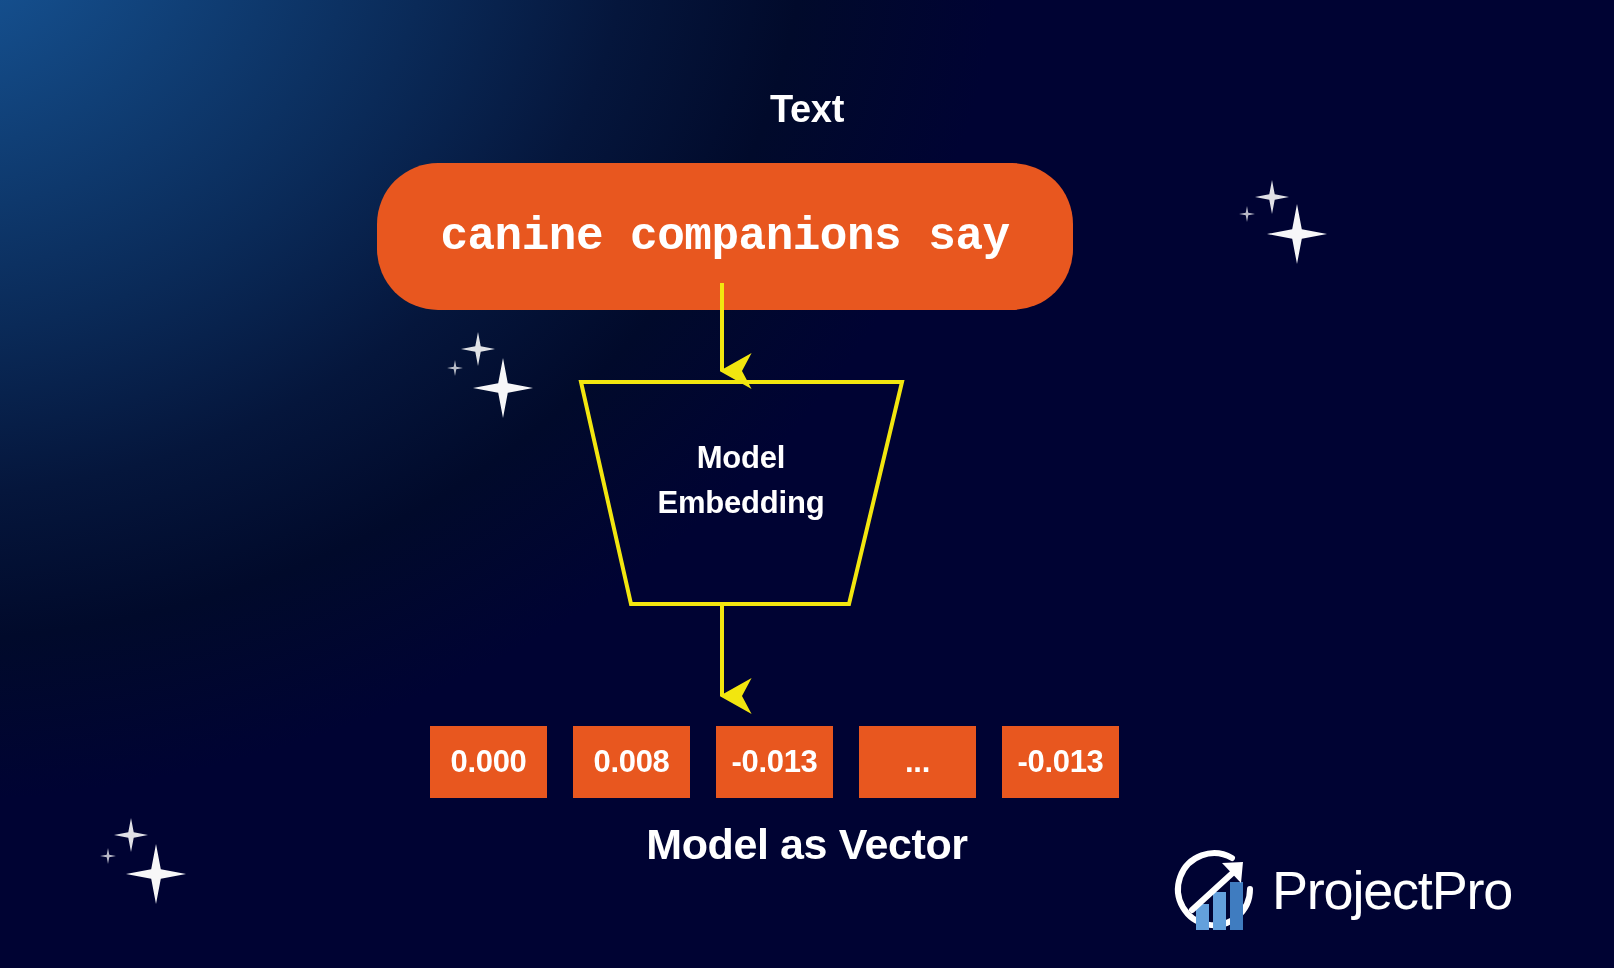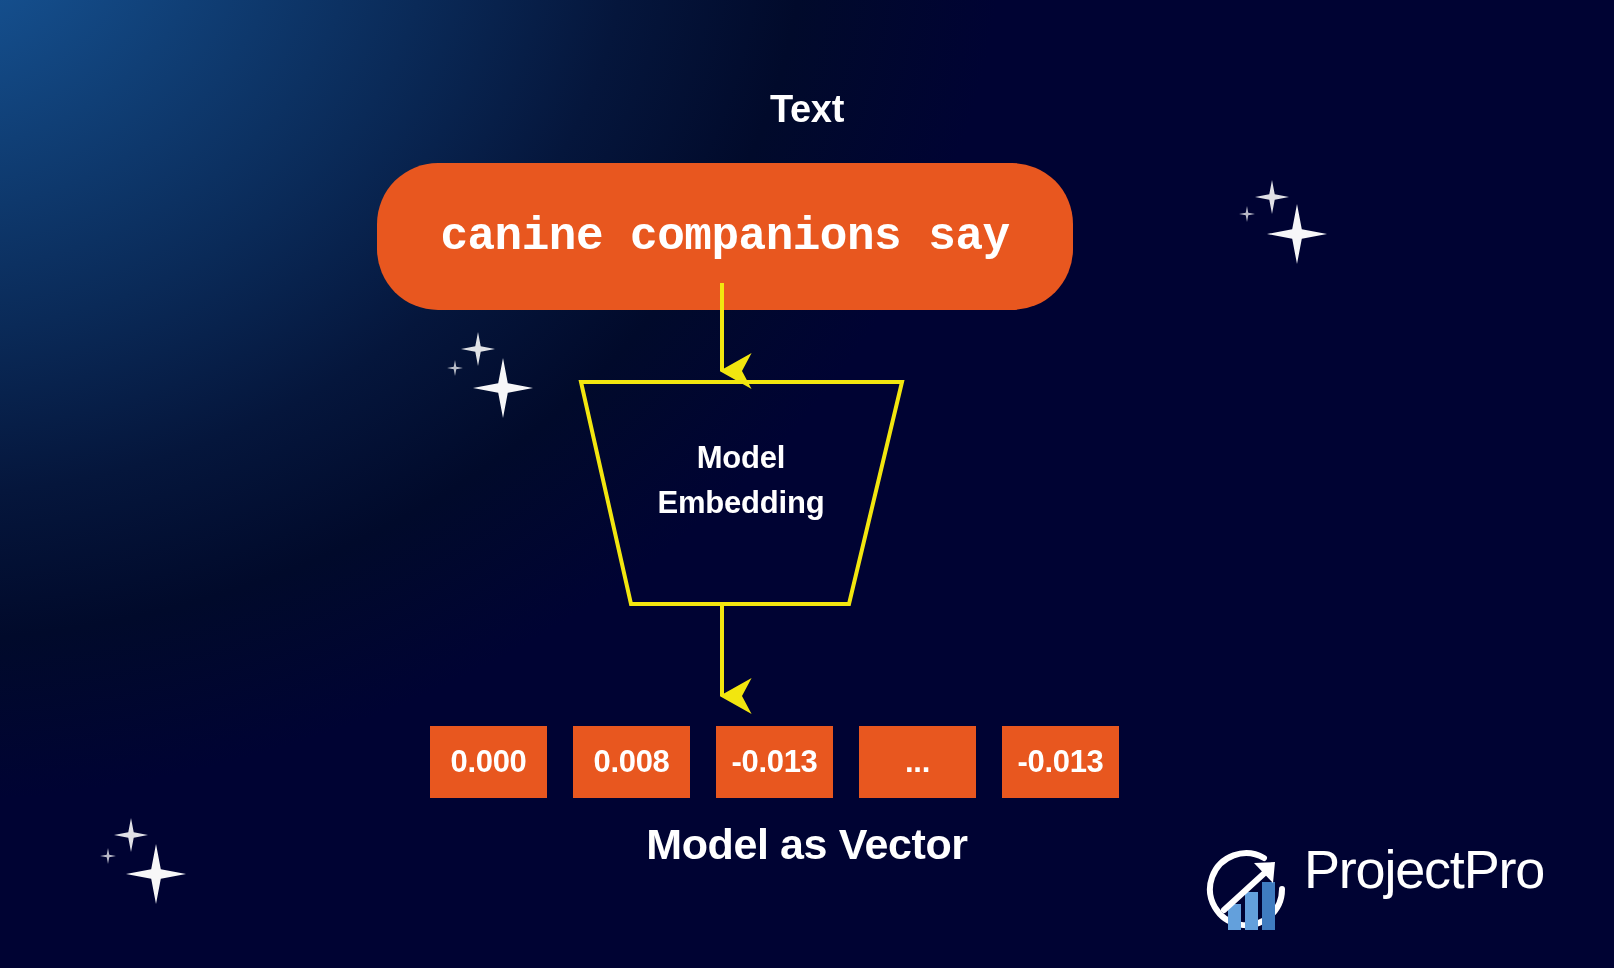--- a/index.html
+++ b/index.html
@@ -86,22 +86,22 @@
   .bottom-label {
     position:absolute; left:0; right:0; top:820px;
     text-align:center;
     color:#ffffff;
     font-size:43px; font-weight:bold;
     letter-spacing:-0.4px;
   }
   
   .logo {
     position:absolute;
-    left:1196px; top:842px;
-    display:flex; gap:12px;
+    left:1164px; top:842px;
+    display:flex; align-items:center; gap:12px;
   }
   .logo-text {
     color:#ffffff;
     font-size:54px;
     font-weight:normal;
     letter-spacing:-1.2px;
     line-height:1;
   }
 </style>
 </head>

